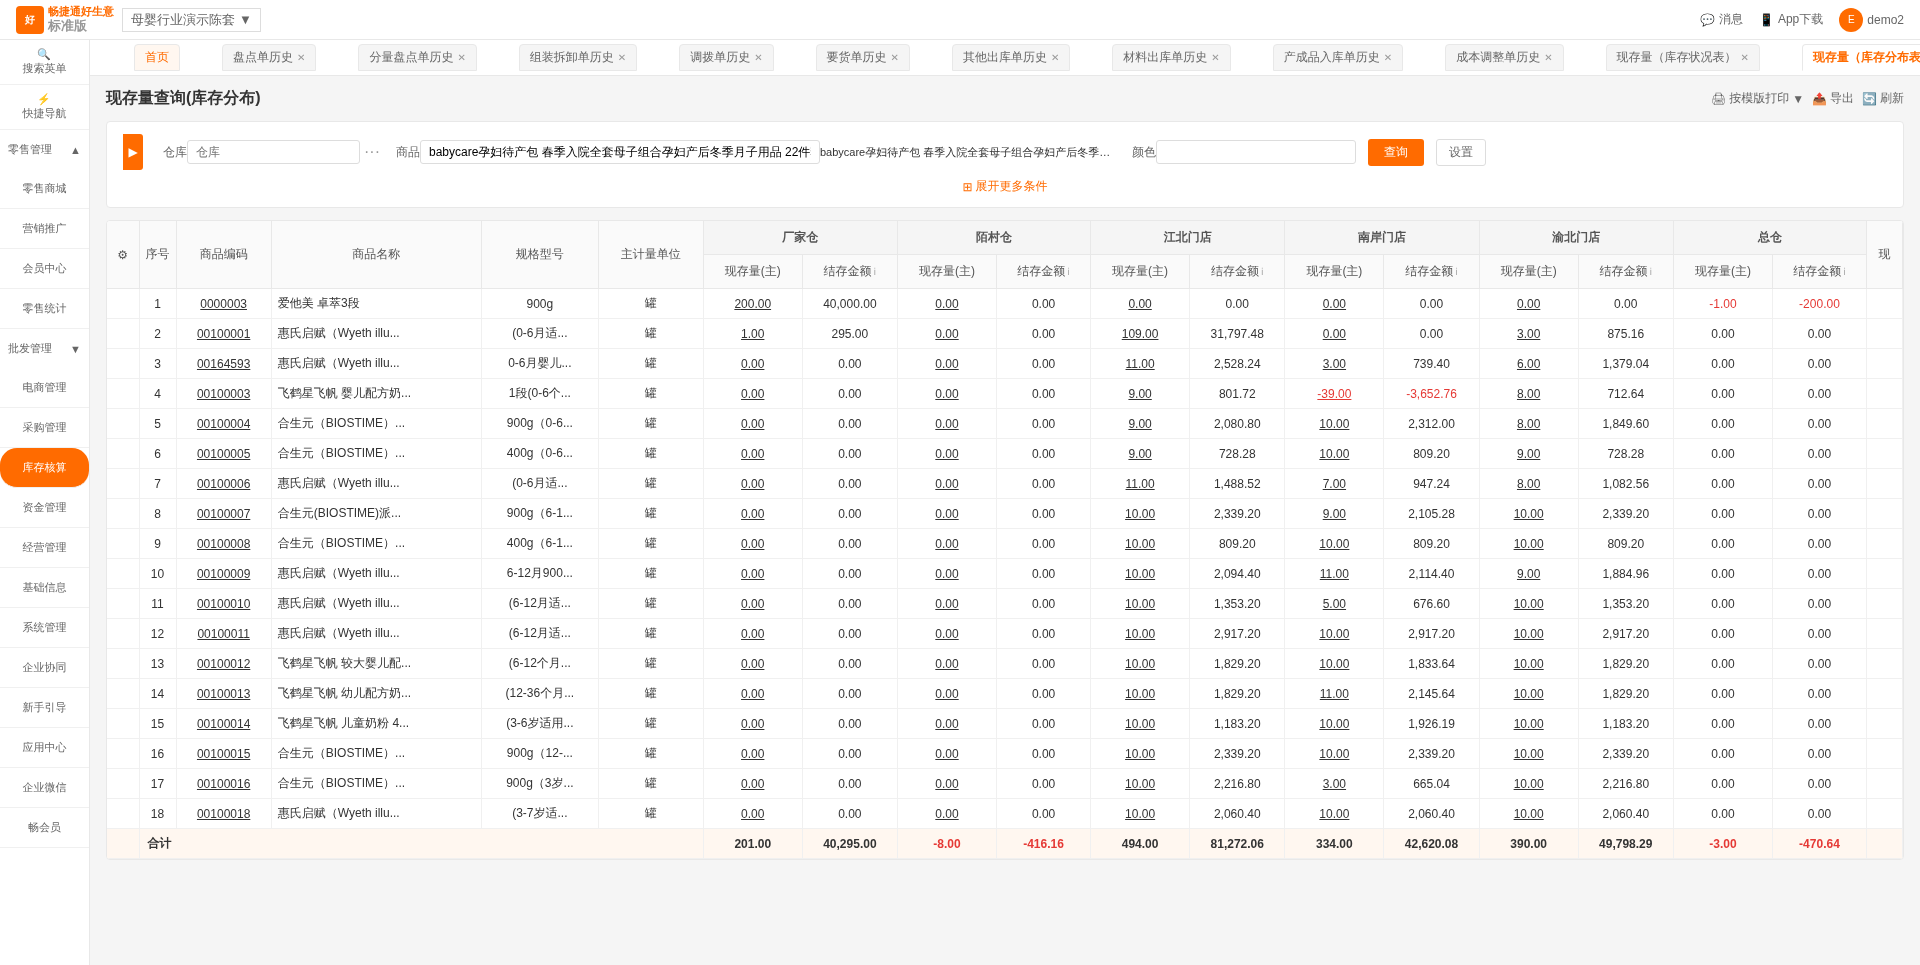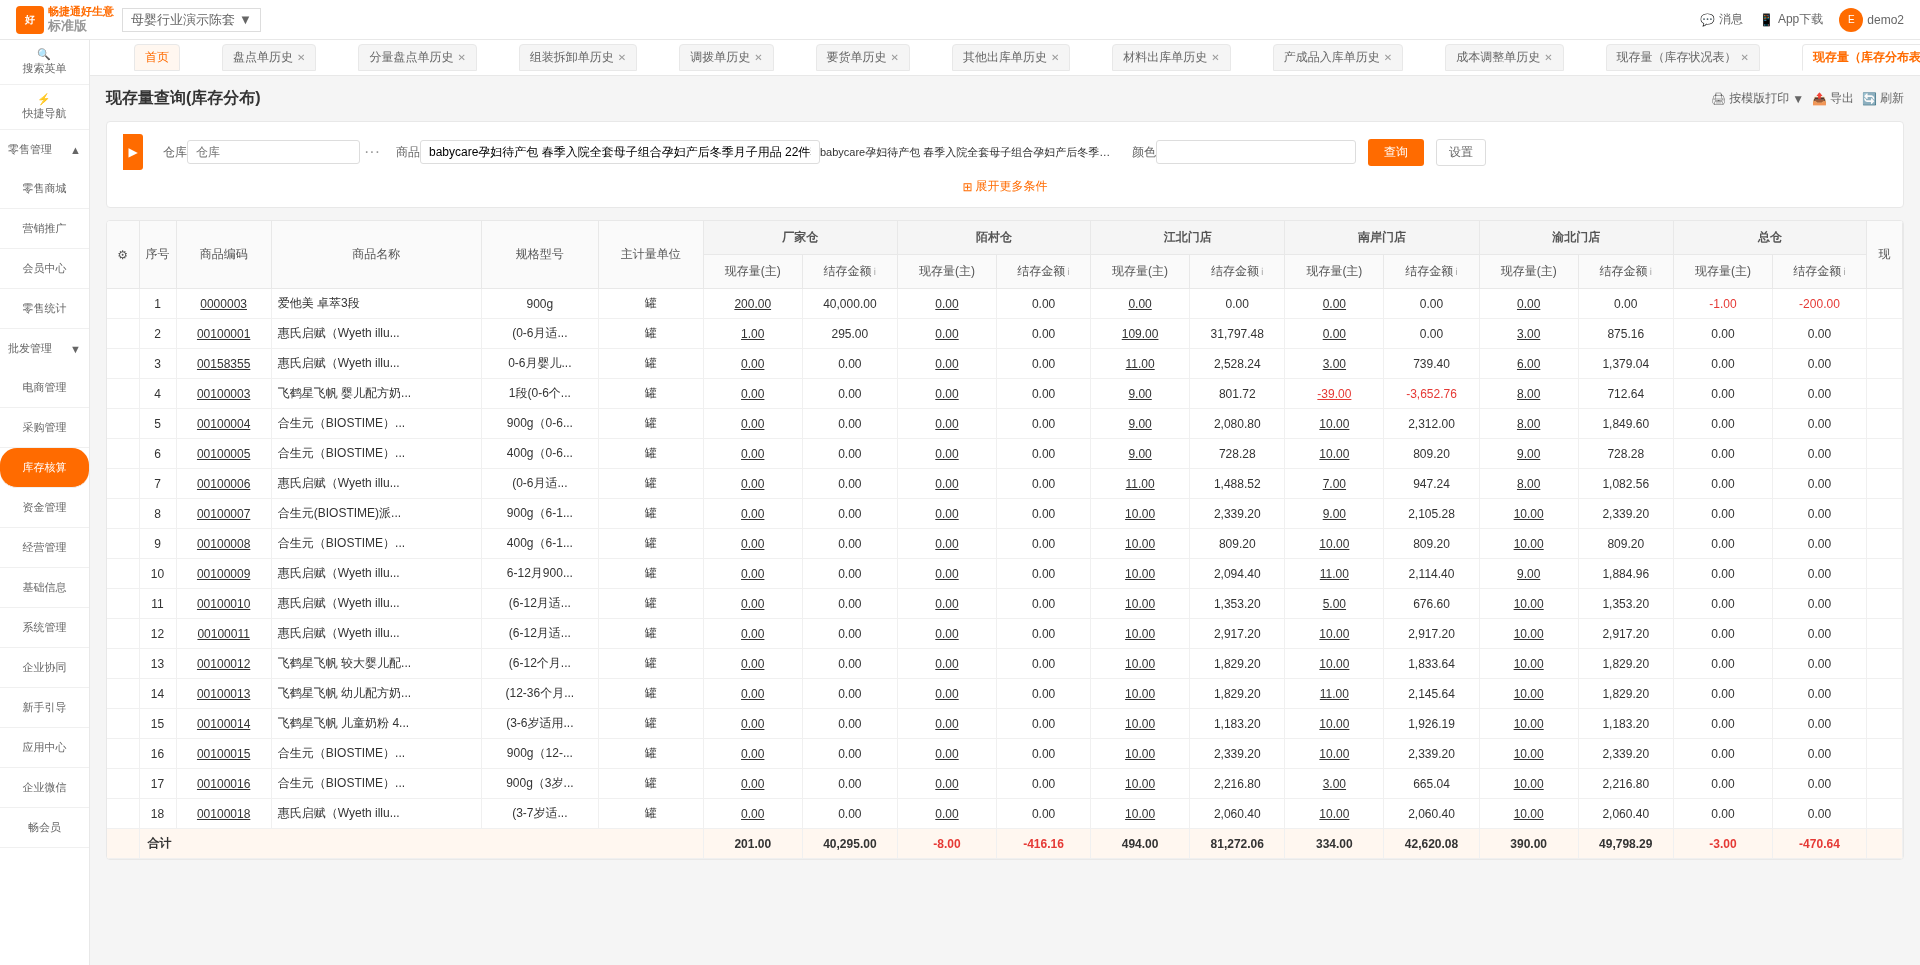--- a/index.html
+++ b/index.html
@@ -356,21 +356,21 @@
     <td class="">0.00</td>
     <td><span class="text-link">3.00</span></td>
     <td>875.16</td>
     <td class="">0.00</td>
     <td class="">0.00</td>
     <td></td>
   </tr>
               <tr>
     <td></td>
     <td>3</td>
-    <td><span class="text-link">00158355</span></td>
+    <td><span class="text-link">00164593</span></td>
     <td class="text-left">惠氏启赋（Wyeth illu...</td>
     <td>0-6月婴儿...</td>
     <td>罐</td>
     <td><span class="text-link">0.00</span></td>
     <td>0.00</td>
     <td><span class="text-link">0.00</span></td>
     <td>0.00</td>
     <td><span class="text-link">11.00</span></td>
     <td>2,528.24</td>
     <td><span class="text-link ">3.00</span></td>

